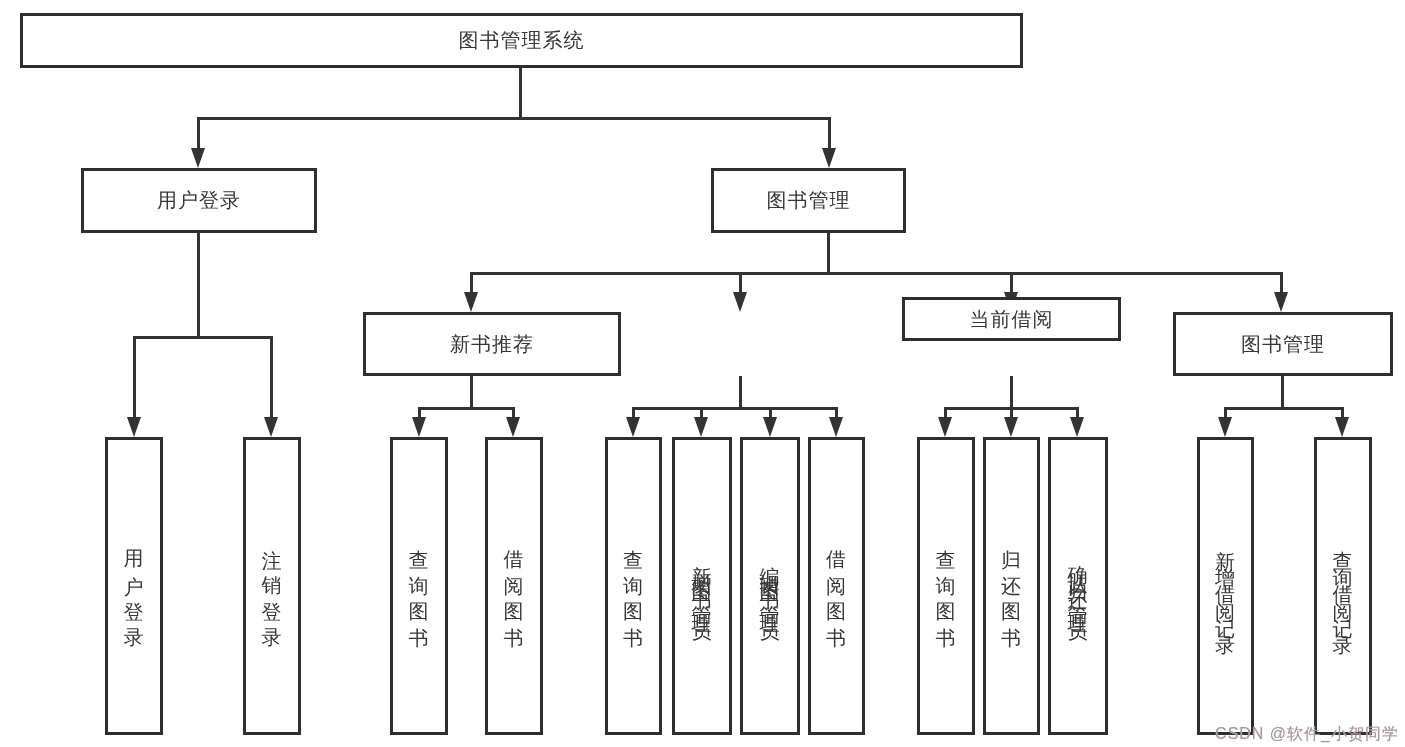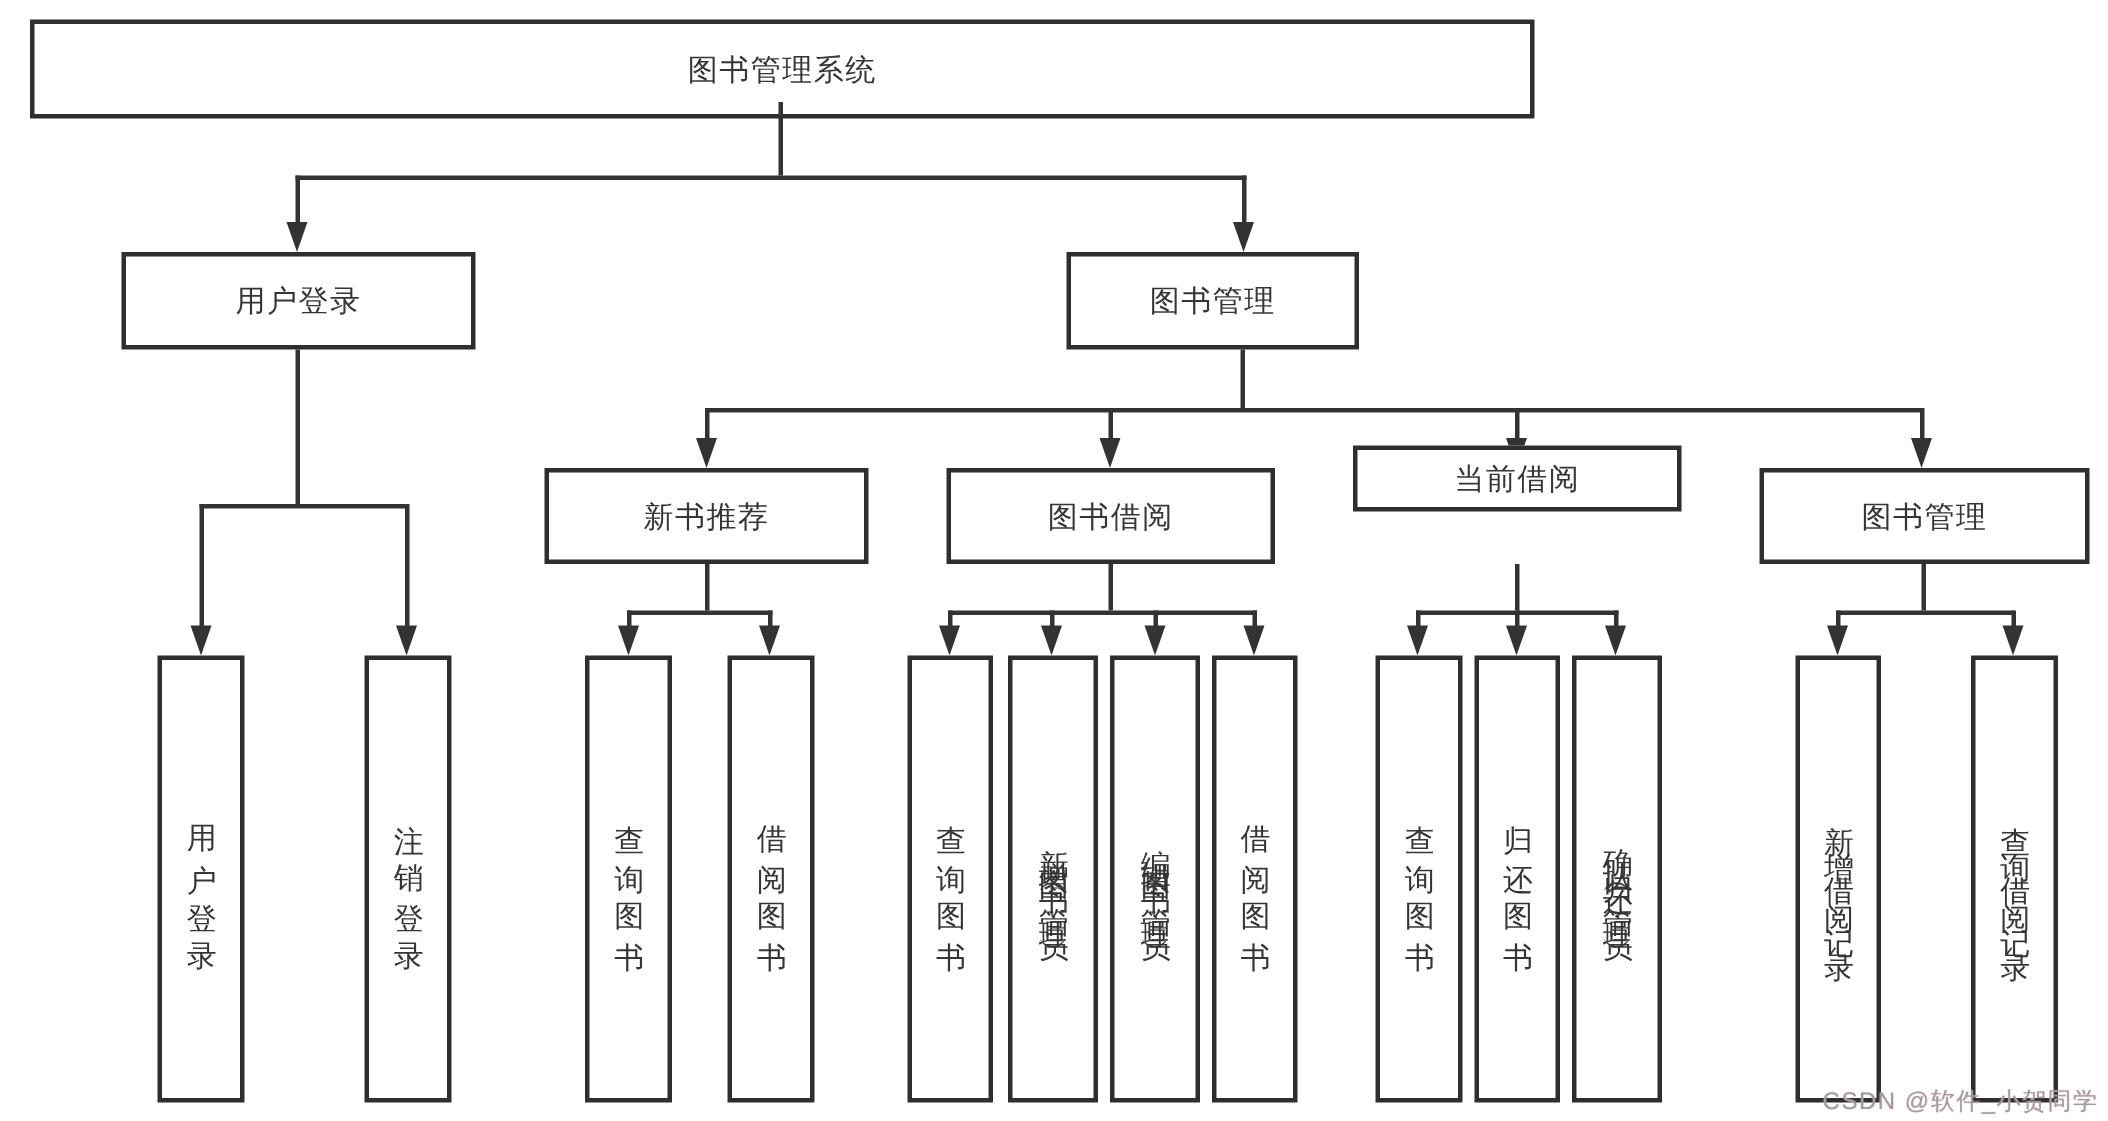--- a/index.html
+++ b/index.html
@@ -36,21 +36,21 @@
   #watermark{
     position:absolute;right:6px;bottom:2px;font-size:16px;color:#a39a9d;
     letter-spacing:1px;text-shadow:0 0 1px #d8b8c0;
   }
 </style>
 </head>
 <body>
 
 <div id="stage">
 
-  <div class="box" style="left:20px;top:13px;width:1003px;height:66px;">
+  <div class="box" style="left:20px;top:13px;width:1003px;height:55px;">
     <span>图书管理系统</span>
   </div>
 
   <div class="vline" style="left:519px;top:68px;height:49px;"></div>
   <div class="hline" style="left:197px;top:117px;width:634px;"></div>
   <div class="vline" style="left:197px;top:117px;height:33px;"></div>
   <div class="arrow" style="left:191px;top:148px;"></div>
   <div class="vline" style="left:828px;top:117px;height:33px;"></div>
   <div class="arrow" style="left:822px;top:148px;"></div>
 
@@ -72,25 +72,22 @@
   <div class="hline" style="left:470px;top:272px;width:812px;"></div>
   <div class="vline" style="left:470px;top:272px;height:22px;"></div>
   <div class="arrow" style="left:464px;top:292px;"></div>
   <div class="vline" style="left:739px;top:272px;height:22px;"></div>
   <div class="arrow" style="left:733px;top:292px;"></div>
   <div class="vline" style="left:1010px;top:272px;height:22px;"></div>
   <div class="arrow" style="left:1004px;top:292px;"></div>
   <div class="vline" style="left:1280px;top:272px;height:22px;"></div>
   <div class="arrow" style="left:1274px;top:292px;"></div>
 
-  <div class="box" style="left:363px;top:312px;width:216px;height:64px;">
+  <div class="box" style="left:363px;top:312px;width:258px;height:64px;">
     <span>新书推荐</span>
-  </div>
-  <div class="box" style="left:631px;top:312px;width:219px;height:64px;">
-    <span>图书借阅</span>
   </div>
   <div class="box" style="left:902px;top:297px;width:219px;height:44px;">
     <span>当前借阅</span>
   </div>
   <div class="box" style="left:1173px;top:312px;width:220px;height:64px;">
     <span>图书管理</span>
   </div>
 
   <div class="vline" style="left:470px;top:376px;height:31px;"></div>
   <div class="hline" style="left:418px;top:407px;width:97px;"></div>

